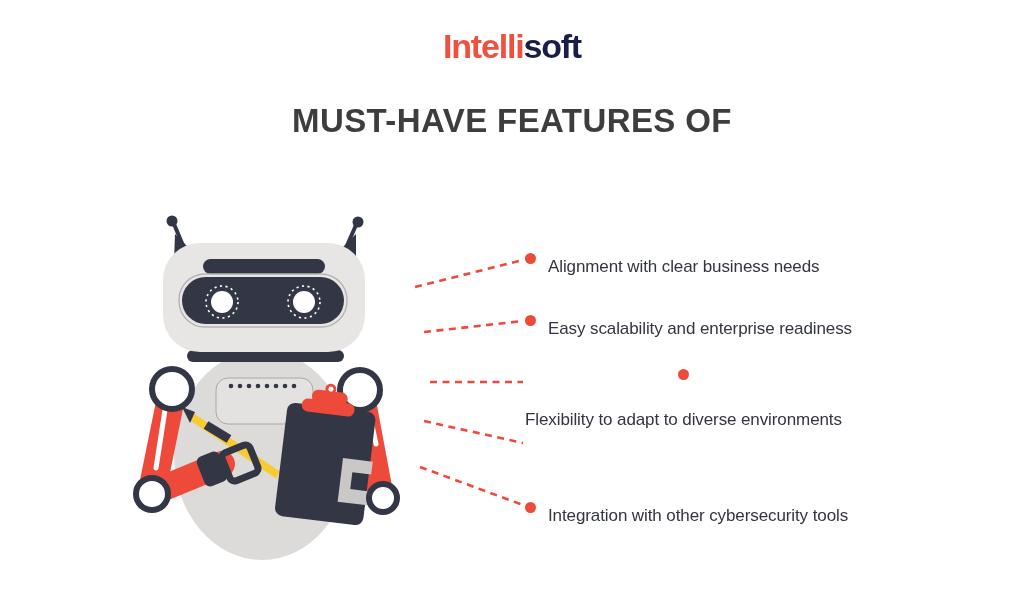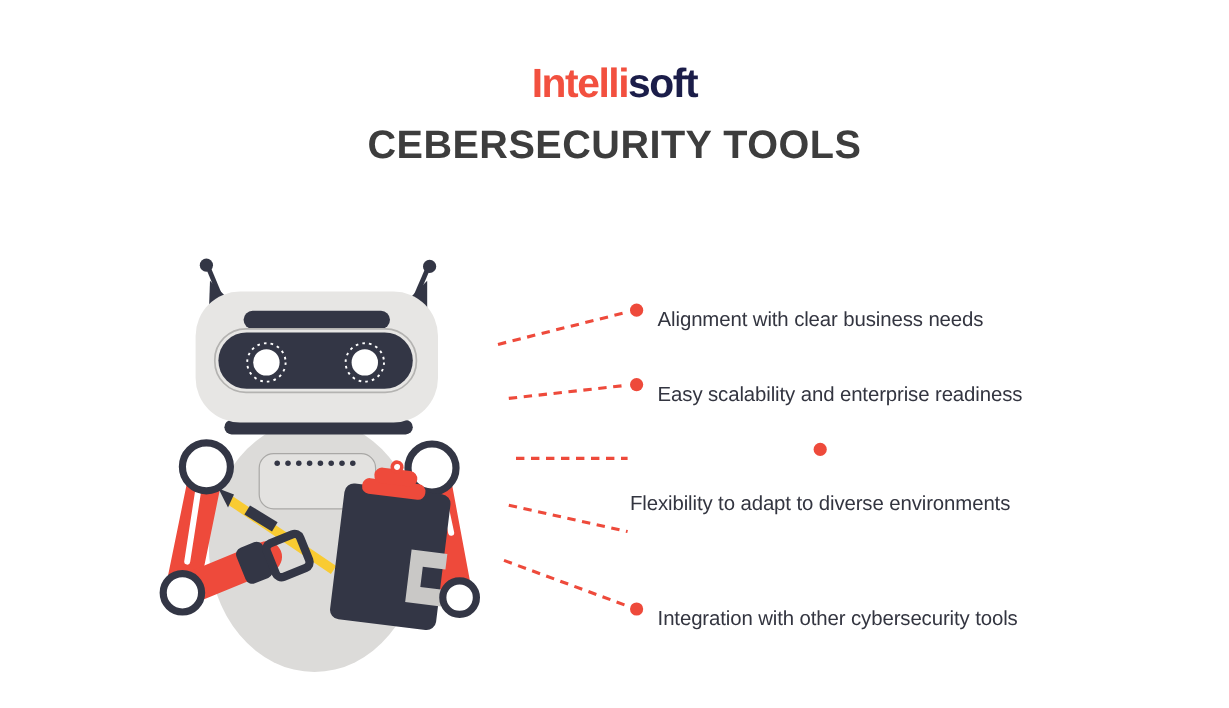--- a/index.html
+++ b/index.html
@@ -7,21 +7,21 @@
     width: 1024px; height: 590px;
     background: #ffffff;
     font-family: "Liberation Sans", sans-serif;
     overflow: hidden;
     position: relative;
   }
   .stage { position: relative; width: 1024px; height: 590px; }
 
   
   .logo {
-    position: absolute; top: 52px; left: 0; width: 100%;
+    position: absolute; top: 28px; left: 0; width: 100%;
     text-align: center;
     font-size: 34px; font-weight: bold; letter-spacing: -1.2px;
     line-height: 36px;
   }
   .logo .part-red  { color: #F2503F; }
   .logo .part-navy { color: #1B1D49; }
 
   
   .title {
     position: absolute; top: 99px; left: 0; width: 100%;
@@ -61,21 +61,21 @@
 </head>
 <body>
 
 <div class="stage">
 
   <div class="logo">
     <span class="part-red">Intelli</span><span class="part-navy">soft</span>
   </div>
 
   <div class="title">
-    <span>CEBERSECURITY TOOLS</span>
+    <span>MUST-HAVE FEATURES OF</span>
   </div>
 
   <div class="robot-wrap">
     <svg width="292" height="362" viewBox="0 0 292 362">
 
       <g>
         <line x1="46" y1="14" x2="56" y2="38" stroke="#333645" stroke-width="4"></line>
         <circle cx="44" cy="11" r="5.5" fill="#333645"></circle>
         <polygon points="47,24 67,44 46,52" fill="#333645"></polygon>
       </g>

